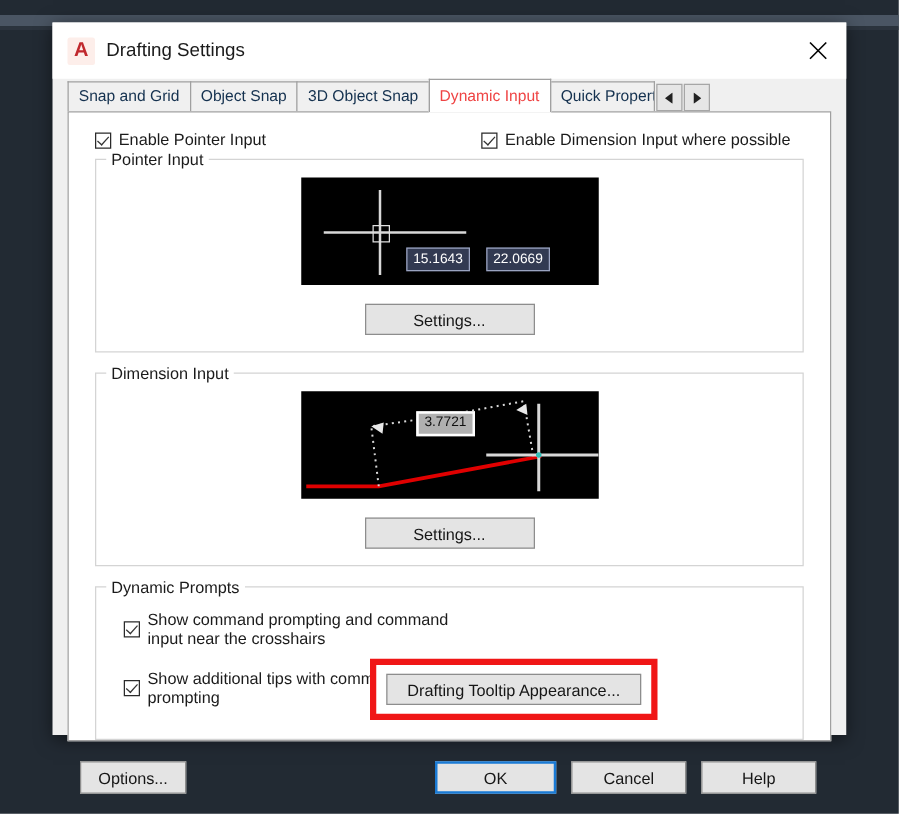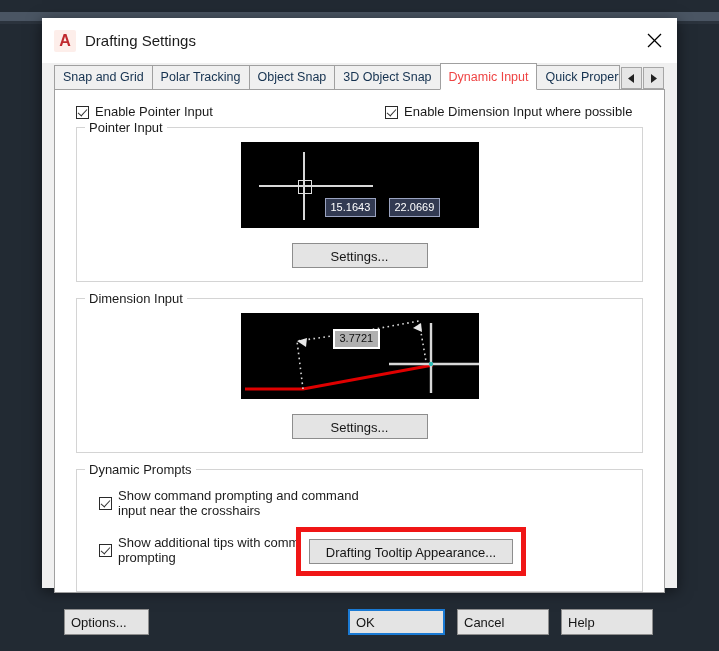--- a/index.html
+++ b/index.html
@@ -287,21 +287,21 @@
   .btn {
     position: absolute;
     height: 26px;
     background: #e4e4e4;
     border: 1px solid #8d8d8d;
     font-family: "Liberation Sans", sans-serif;
     font-size: 13px;
     color: #161616;
     cursor: pointer;
     line-height: 24px;
-    text-align: left;
+    text-align: center;
     box-sizing: border-box;
     top: 16px;
   }
   .btn-options { left: 22px; width: 85px; }
   .btn-ok {
     left: 306px; width: 97px;
     border: 2px solid #1a7ad4;
     line-height: 22px;
   }
   .btn-cancel { left: 415px; width: 92px; }
@@ -321,21 +321,20 @@
     <div class="close-btn">
       <svg width="15" height="15" viewBox="0 0 15 15">
         <line x1="1" y1="1" x2="14" y2="14" stroke="#000" stroke-width="1.3"></line>
         <line x1="14" y1="1" x2="1" y2="14" stroke="#000" stroke-width="1.3"></line>
       </svg>
     </div>
   </div>
 
   <div class="tabstrip">
     <div class="tab">Snap and Grid</div>
-    <div class="tab">Polar Tracking</div>
     <div class="tab">Object Snap</div>
     <div class="tab">3D Object Snap</div>
     <div class="tab active">Dynamic Input</div>
     <div class="tab clipped">Quick Propert</div>
     <div class="tab-scrollers">
       <div class="tab-scroll-btn">
         <svg width="7" height="9" viewBox="0 0 7 9">
           <polygon points="6,0 6,9 0,4.5" fill="#222"></polygon>
         </svg>
       </div>

